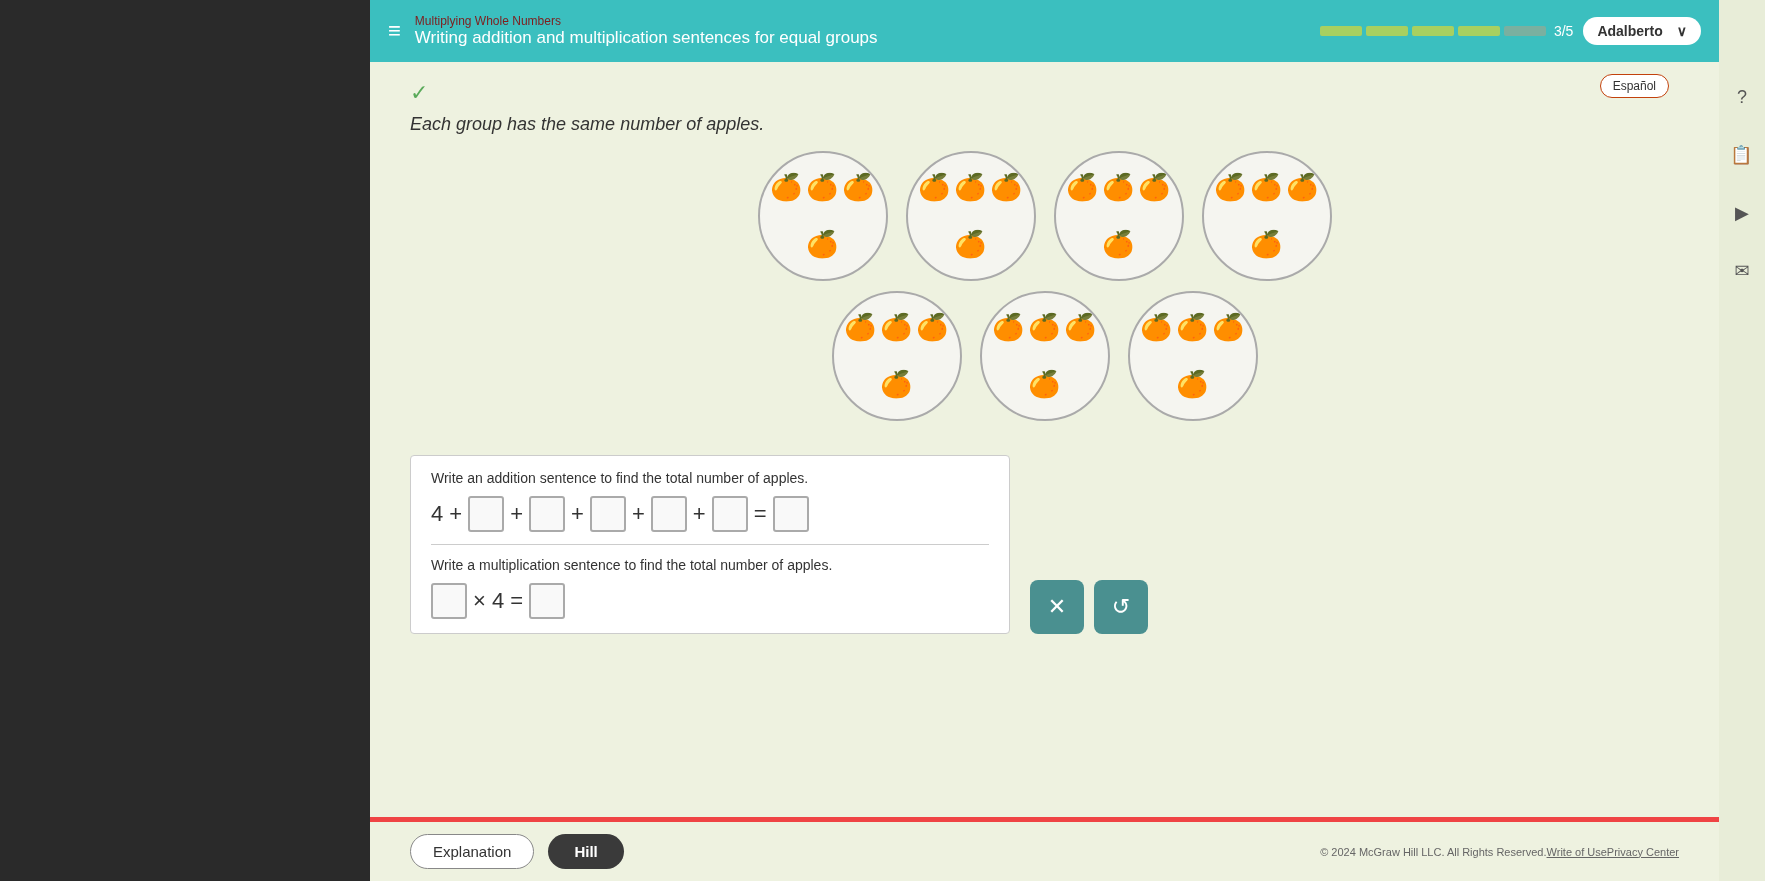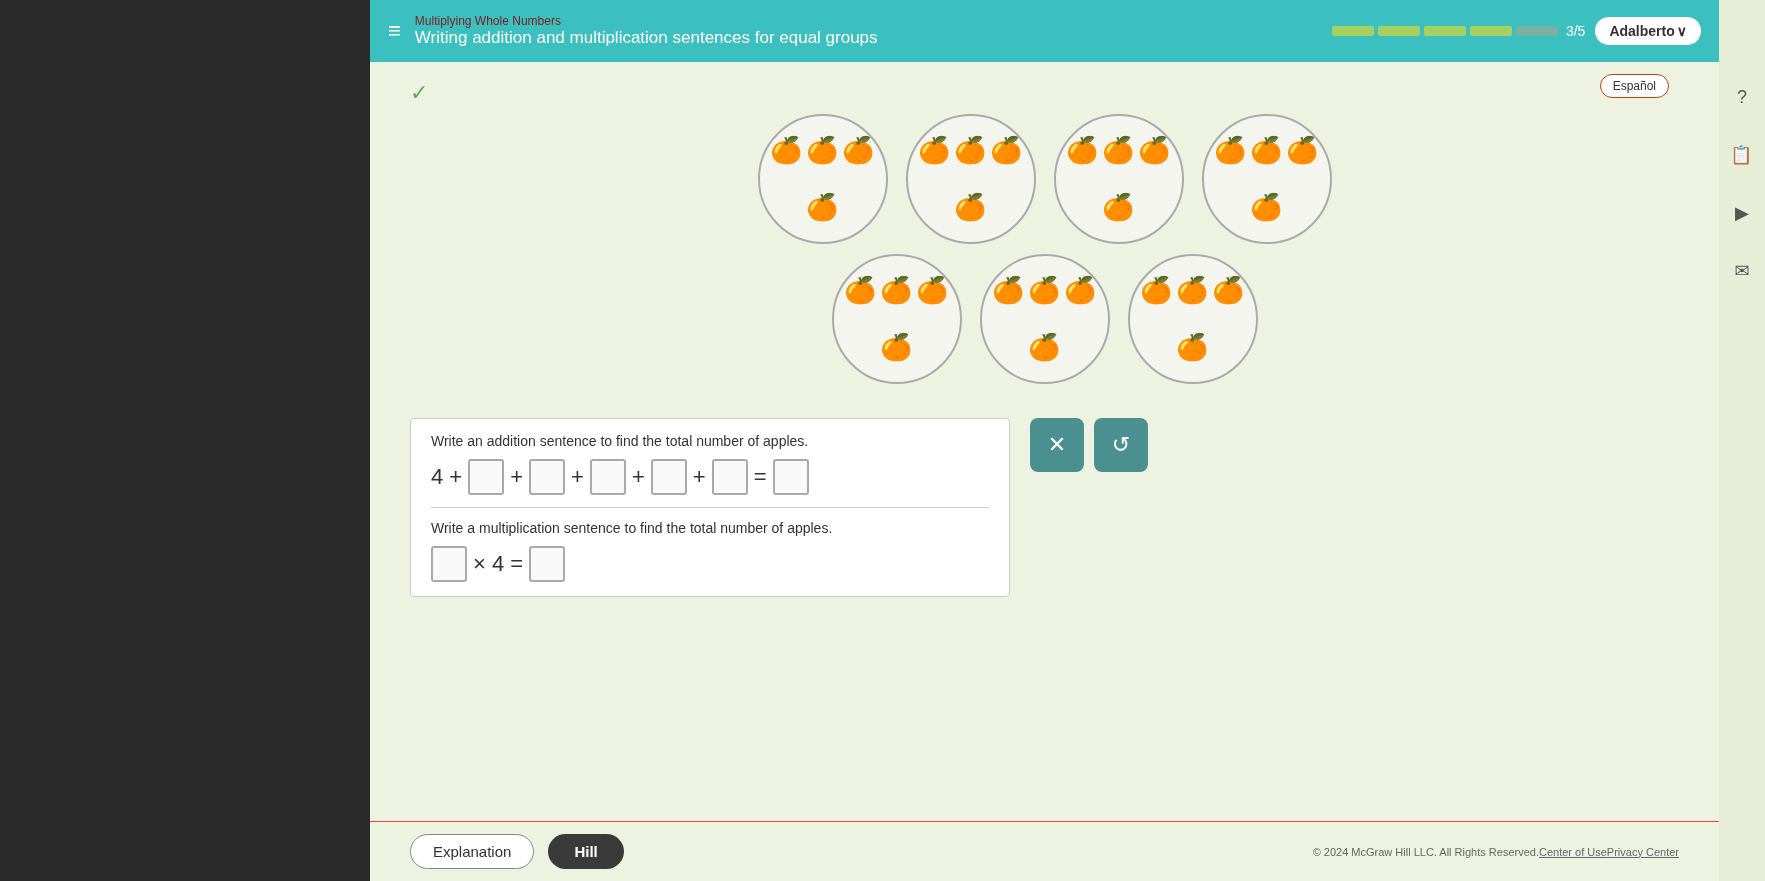--- a/index.html
+++ b/index.html
@@ -83,21 +83,21 @@
       background: white;
       border: none;
       border-radius: 20px;
       padding: 6px 14px;
       font-size: 14px;
       font-weight: bold;
       color: #333;
       cursor: pointer;
       display: flex;
       align-items: center;
-      gap: 2px;
+      gap: 14px;
       text-align: center;
     }
 
     
     .content-area {
       flex: 1;
       padding: 18px 40px 10px 40px;
       position: relative;
       background: #eef2e0;
       overflow: hidden;
@@ -139,21 +139,21 @@
       align-items: center;
       justify-content: center;
       position: relative;
       overflow: hidden;
     }
 
     
     .question-panels {
       display: flex;
       gap: 20px;
-      align-items: flex-start;
+      align-items: flex-end;
       margin-top: 10px;
     }
     .question-box {
       background: white;
       border: 1.5px solid #ccc;
       border-radius: 4px;
       padding: 14px 20px;
       flex: 1;
       max-width: 600px;
     }
@@ -224,21 +224,21 @@
       align-items: center;
       justify-content: center;
       font-size: 18px;
       color: #555;
       cursor: pointer;
     }
 
     
     .bottom-bar {
       background: #eef2e0;
-      border-top: 1px solid #ef4444;
+      border-top: 5px solid #ef4444;
       padding: 12px 40px;
       display: flex;
       align-items: center;
       gap: 14px;
     }
     .explanation-btn {
       background: white;
       border: 1.5px solid #888;
       border-radius: 20px;
       padding: 8px 22px;
@@ -326,20 +326,21 @@
         <span>∨</span>
       </button>
     </div>
   </div>
 
   <div class="content-area" style="flex:1; display:flex; flex-direction:column; position:relative;">
 
     <button class="espanol-btn">Español</button>
 
     <div class="checkmark-icon">✓</div>
+    <div class="instruction-text">Each group has the same number of apples.</div>
 
     <div class="circles-area">
 
       <div class="circles-row">
 
         <div class="apple-circle">
           <div class="apples-layout">
             <span class="apple-emoji">🍊</span>
             <span class="apple-emoji">🍊</span>
             <span class="apple-emoji">🍊</span>
@@ -441,21 +442,21 @@
       </div>
     </div>
 
   </div>
 
   <div class="bottom-bar">
     <button class="explanation-btn">Explanation</button>
     <button class="check-btn">Hill</button>
     <div class="footer-links">
       <span>© 2024 McGraw Hill LLC. All Rights Reserved.</span>
-      <a>Center of Use</a>
+      <a>Write of Use</a>
       <a>Privacy Center</a>
     </div>
   </div>
 
 </div>
 
 <div class="right-sidebar">
   <div class="sidebar-icon">?</div>
   <div class="sidebar-icon">📋</div>
   <div class="sidebar-icon">▶</div>

